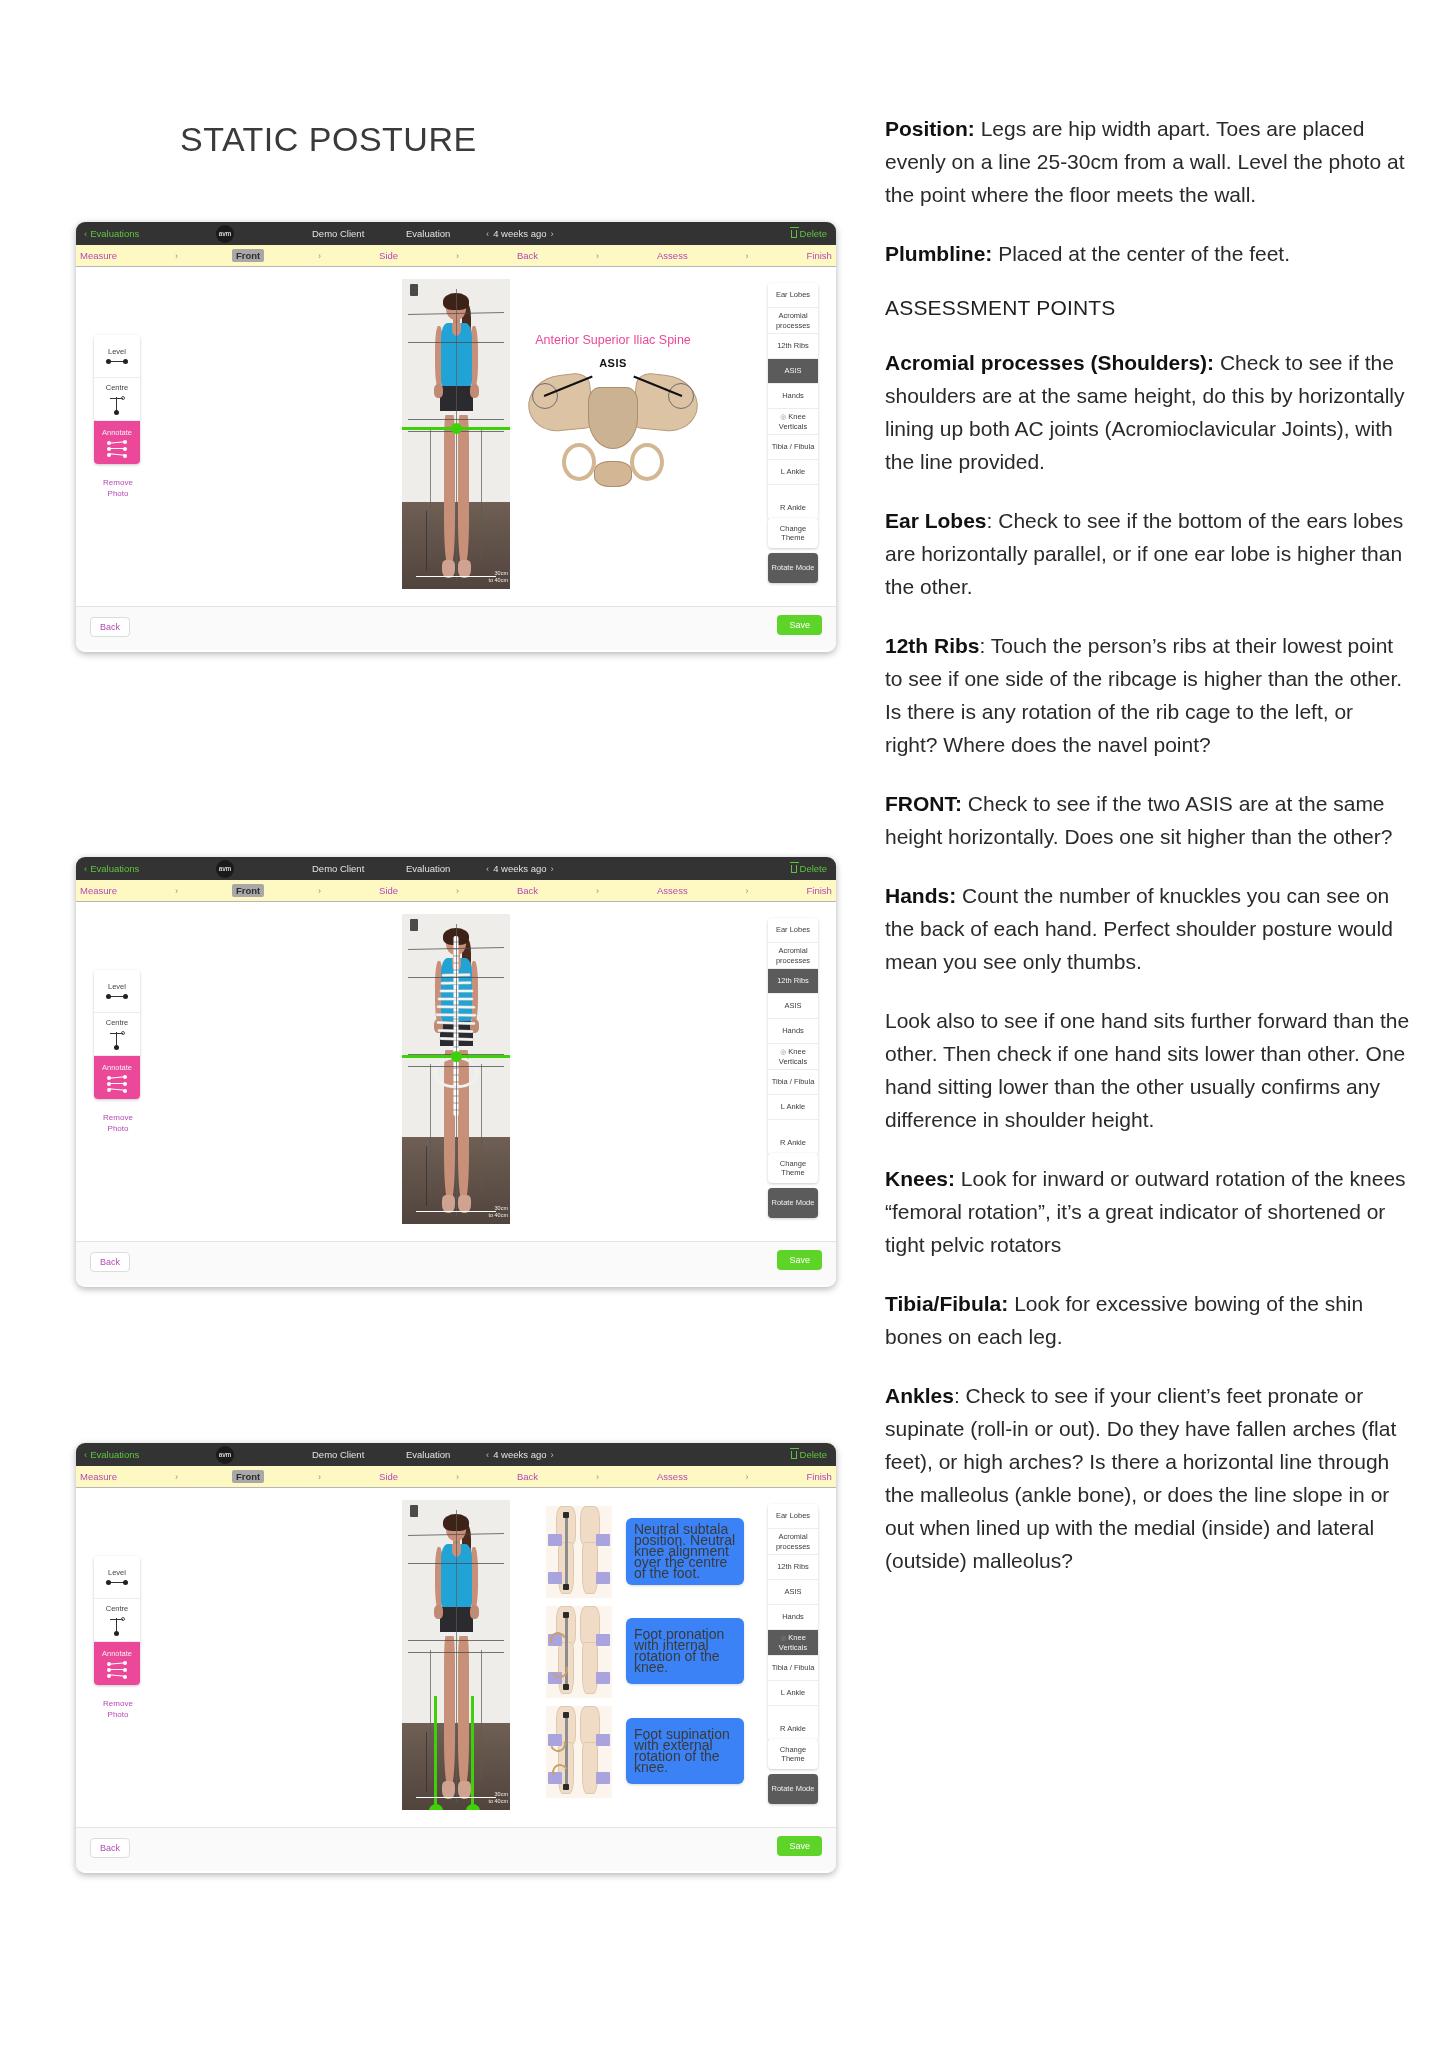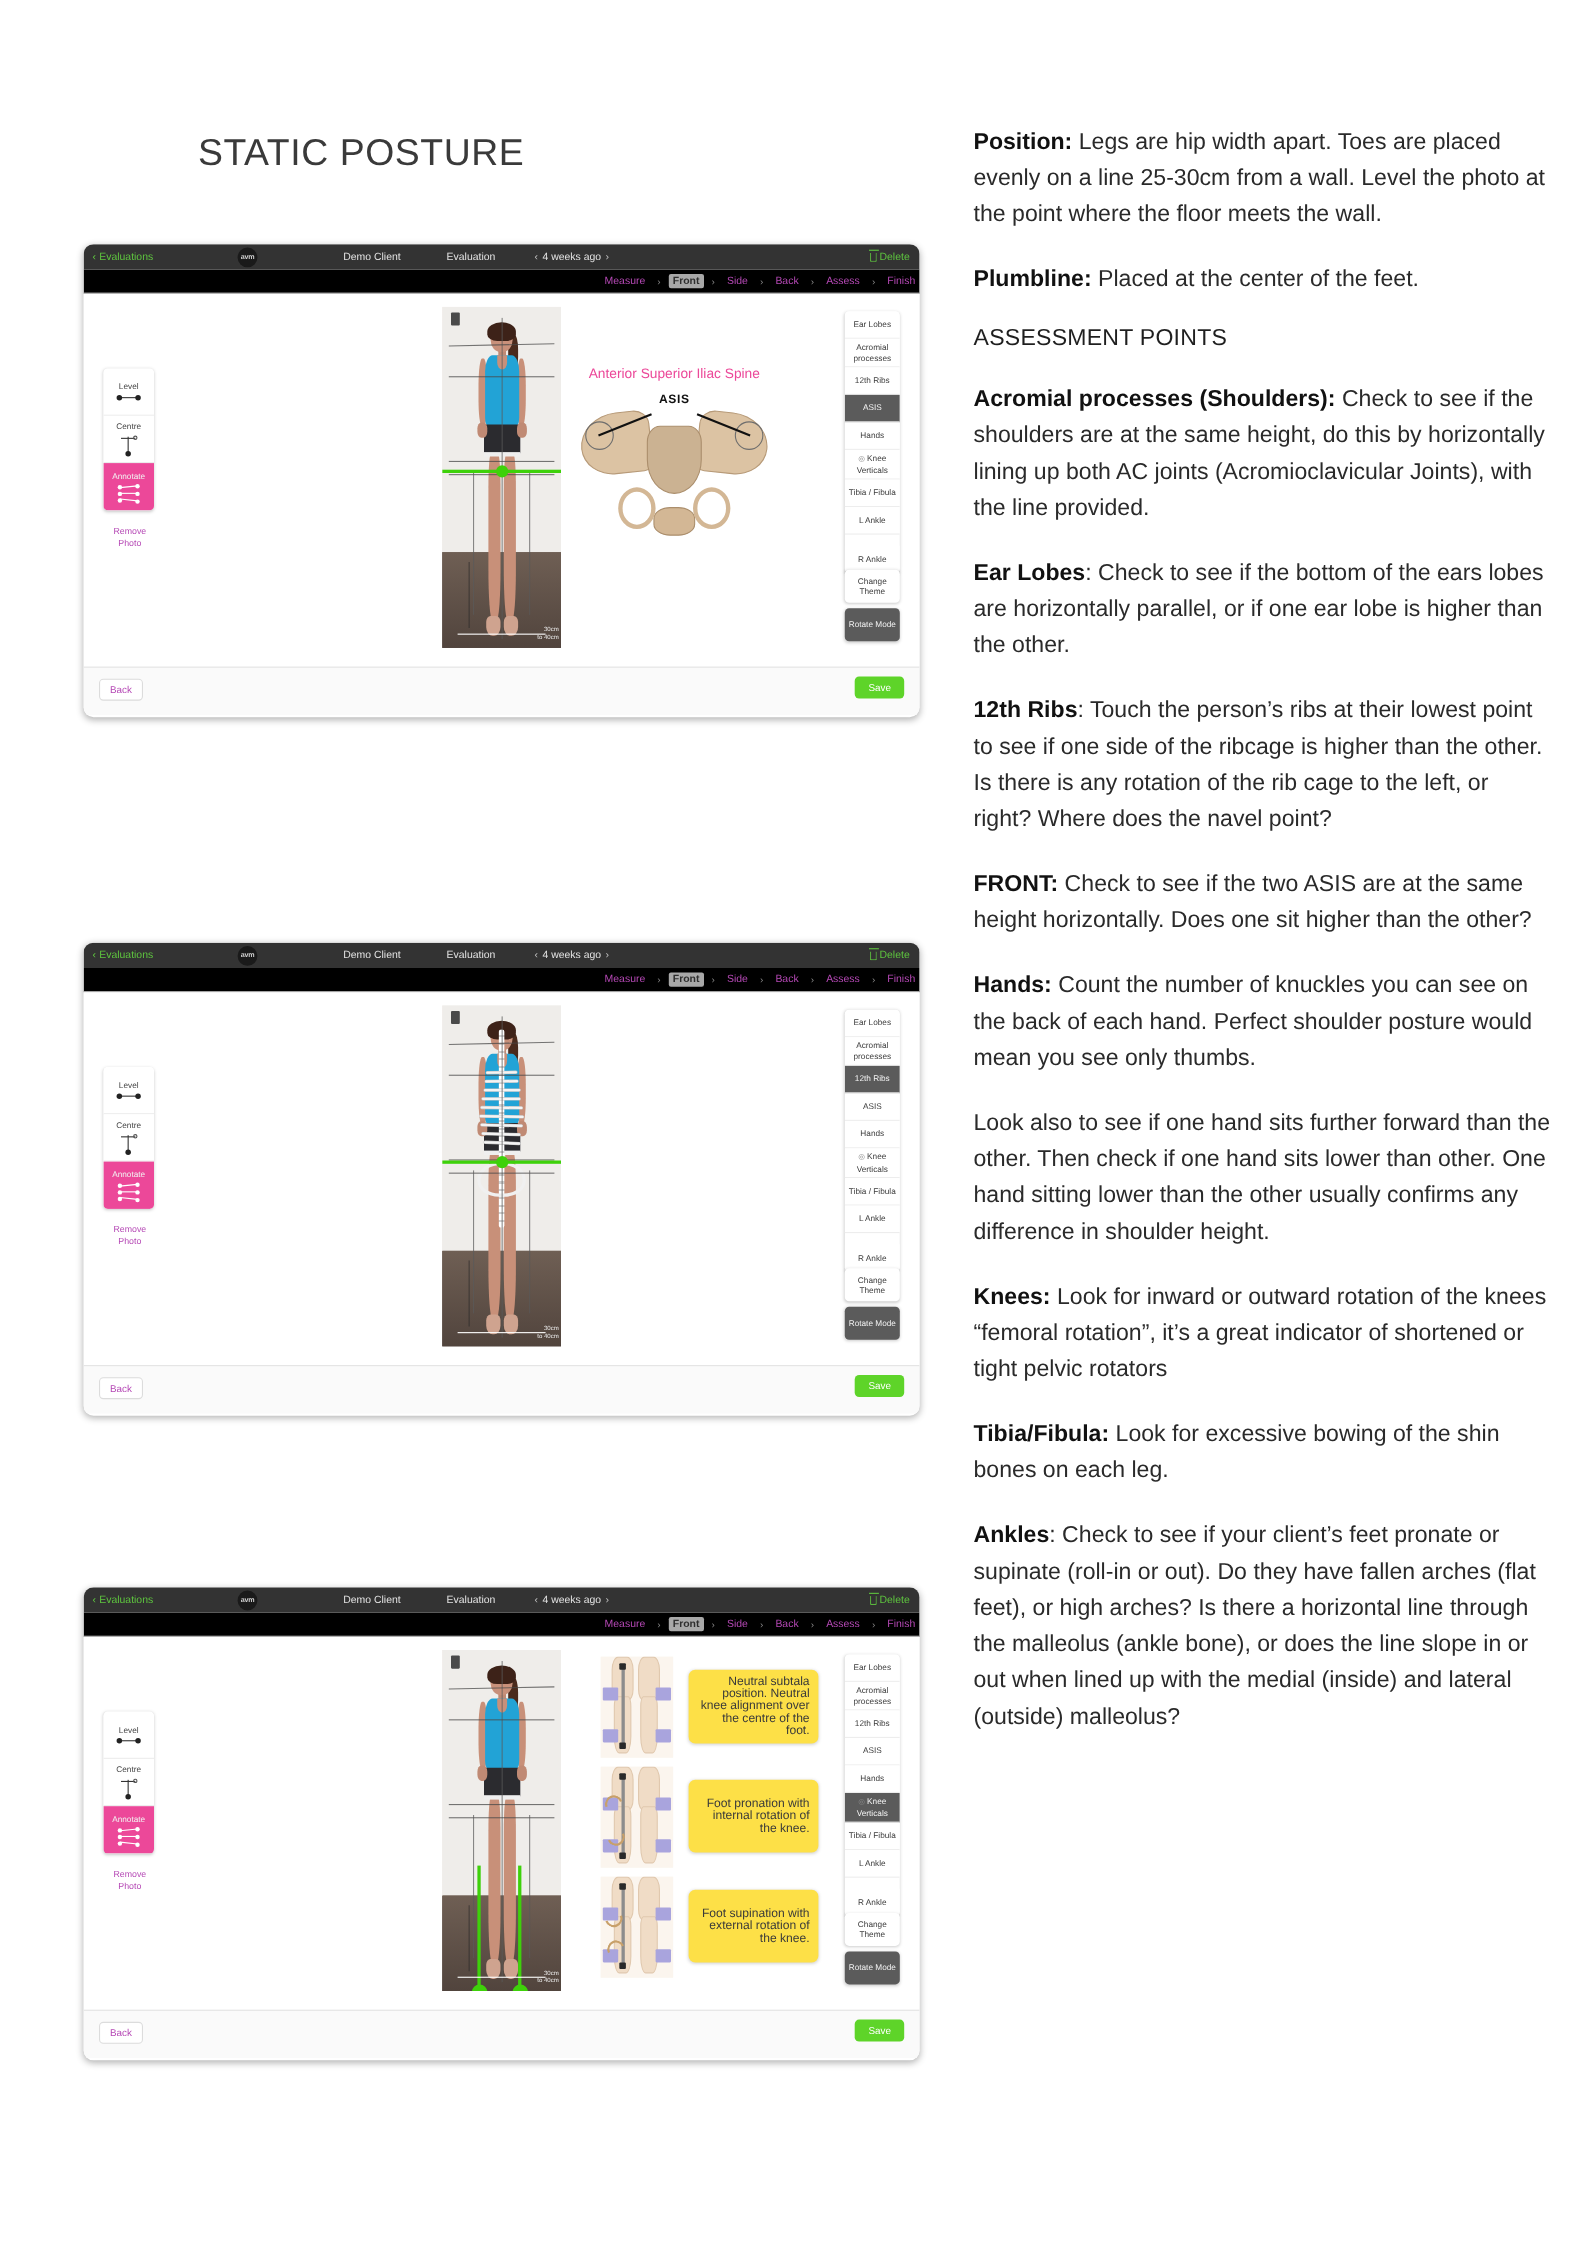--- a/index.html
+++ b/index.html
@@ -91,23 +91,23 @@
     border-top: none; border-radius: 0 0 1px 1px;
     position: relative; display:inline-block;
   }
   .trash::before {
     content:''; position:absolute; left:-1.5px; top:-3px;
     width:9px; height:1.5px; background:#5ec43f;
   }
 
   .crumbbar {
     height: 22px;
-    background: #000000;
+    background: #fef9c3;
     border-bottom: 1px solid #b6b6b6;
-    display: flex; align-items: center; justify-content: flex-end;
+    display: flex; align-items: center; justify-content: space-between;
     gap: 7px;
     font-size: 9.5px;
   }
   .crumb { color: #b548b5; padding: 1px 4px; border-radius: 2px; }
   .crumb.active { background: #a8a8a8; color: #2e2e2e; font-weight: bold; }
   .crumb-sep { color: #8d8d8d; font-size: 9px; }
 
   .canvas {
     position: relative;
     height: 339px;
@@ -298,25 +298,25 @@
   .kl-th-r { left:34px; top:0; width:20px; height:40px; border-radius:30% 30% 25% 25%; }
   .kl-sh-l { left:12px; top:36px; width:16px; height:52px; border-radius:18% 18% 30% 30%; }
   .kl-sh-r { left:36px; top:36px; width:16px; height:52px; border-radius:18% 18% 30% 30%; }
   .kblock { position:absolute; background:#a9a4dd; border-radius:1px; }
   .krod { position:absolute; width:3px; background:#8c8c8c; }
   .knob { position:absolute; width:6px; height:6px; background:#2a2a2a; border-radius:1px; }
   .karrow { position:absolute; width:16px; height:16px; border:2px solid #c8a06a;
             border-right-color:transparent; border-bottom-color:transparent; border-radius:50%; }
   .kcap {
     position:absolute; left:80px; top:12px; width:118px; min-height:66px;
-    background:#fde047; border-radius:6px;
+    background:#3b82f6; border-radius:6px;
     box-shadow: 0 1px 3px rgba(0,0,0,0.16);
     display:flex; align-items:center; justify-content:center;
     padding:6px 8px;
-    font-size:11px; line-height:11px; color:#3a3a3a; text-align:right;
+    font-size:14px; line-height:11px; color:#3a3a3a; text-align:left;
   }
 </style>
 </head>
 <body>
 
 <div class="page-title">STATIC POSTURE</div>
 
 <div class="text-col">
   <div class="tc-p">
     <b>Position:</b><span> Legs are hip width apart. Toes are placed evenly on a line 25-30cm from a wall. Level the photo at the point where the floor meets the wall.</span>

